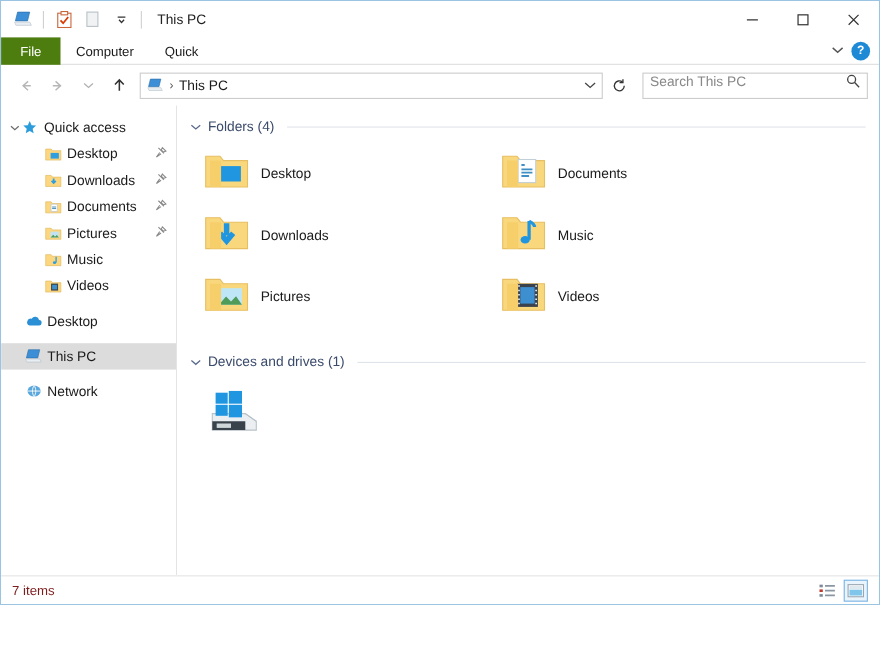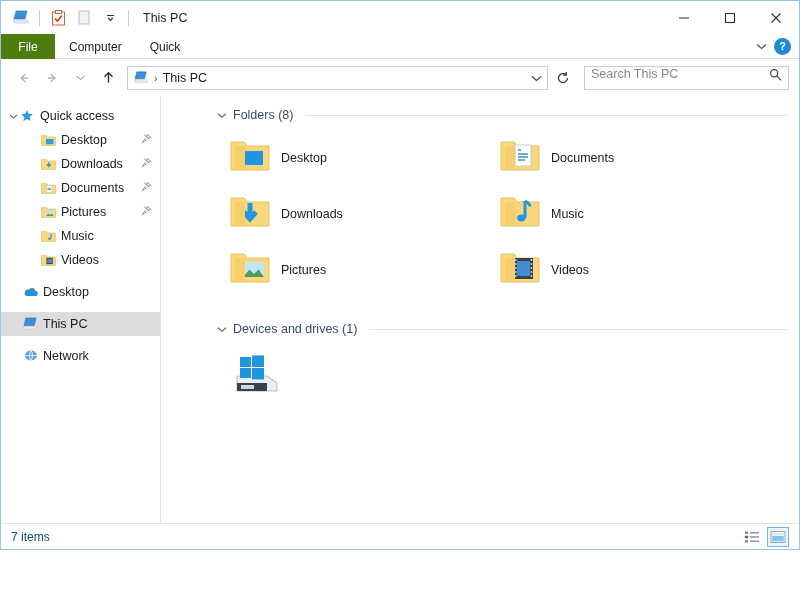--- a/index.html
+++ b/index.html
@@ -75,21 +75,21 @@
   .crumb-tail { margin-left: auto; display: flex; align-items: center; gap: 2px; }
   .searchbox {
     width: 205px; height: 24px; border: 1px solid #cccccc;
     display: flex; padding: 0 6px;
     margin-left: 6px; flex: 0 0 205px;
   }
   .searchbox span.ph { font-size: 12.5px; color: #888888; }
   .searchbox .mag { margin-left: auto; }
 
   
-  .body { flex: 1 1 auto; display: flex; min-height: 0; gap: 44px; }
+  .body { flex: 1 1 auto; display: flex; min-height: 0; }
 
   
   .sidebar {
     width: 160px; flex: 0 0 160px; background: #ffffff;
     border-right: 1px solid #e4e4e4; padding-top: 8px; overflow: hidden;
   }
   .nav-row {
     height: 24px; display: flex; align-items: center;
     font-size: 12.5px; color: #1a1a1a; padding-right: 8px; white-space: nowrap;
   }
@@ -125,21 +125,21 @@
     border: 1px solid #d4d4d4; margin-bottom: 5px;
   }
   .bar-fill { height: 100%; background: #2197db; }
   .drive-free { font-size: 12px; color: #6b6b6b; }
 
   
   .statusbar {
     height: 26px; flex: 0 0 26px; border-top: 1px solid #e4e4e4;
     display: flex; align-items: center; padding: 0 10px; background: #ffffff;
   }
-  .status-text { font-size: 12px; color: #0c4a6e; }
+  .status-text { font-size: 12px; color: #7f1d1d; }
   .viewbtns { margin-left: auto; display: flex; gap: 4px; align-items: center; }
   .viewbtn {
     width: 22px; height: 20px; display: flex;
     align-items: center; justify-content: center;
   }
   .viewbtn.active { border: 1px solid #7ab4e3; background: #eaf4fc; }
 </style>
 </head>
 <body>
 
@@ -402,21 +402,21 @@
     </div>
 
     <div class="content">
 
       <div class="group-head">
         <span class="chev">
           <svg width="10" height="9" viewBox="0 0 10 9">
               <path d="M1 2.8l4 3.4 4-3.4" fill="none" stroke="#5a6b8c" stroke-width="1.2"></path>
             </svg>
         </span>
-        <span>Folders (8)</span>
+        <span>Folders (4)</span>
         <span class="rule"></span>
       </div>
 
       <div class="grid">
 
         <div class="tile">
           <span>
             <svg width="42" height="36" viewBox="0 0 42 36">
               <path d="M2 4h13l3.2 4H40v24H2z" fill="#f9d87d"></path>
               <path d="M2 4h13l3.2 4H40v24H2z" fill="none" stroke="#e7be62" stroke-width="1"></path>

